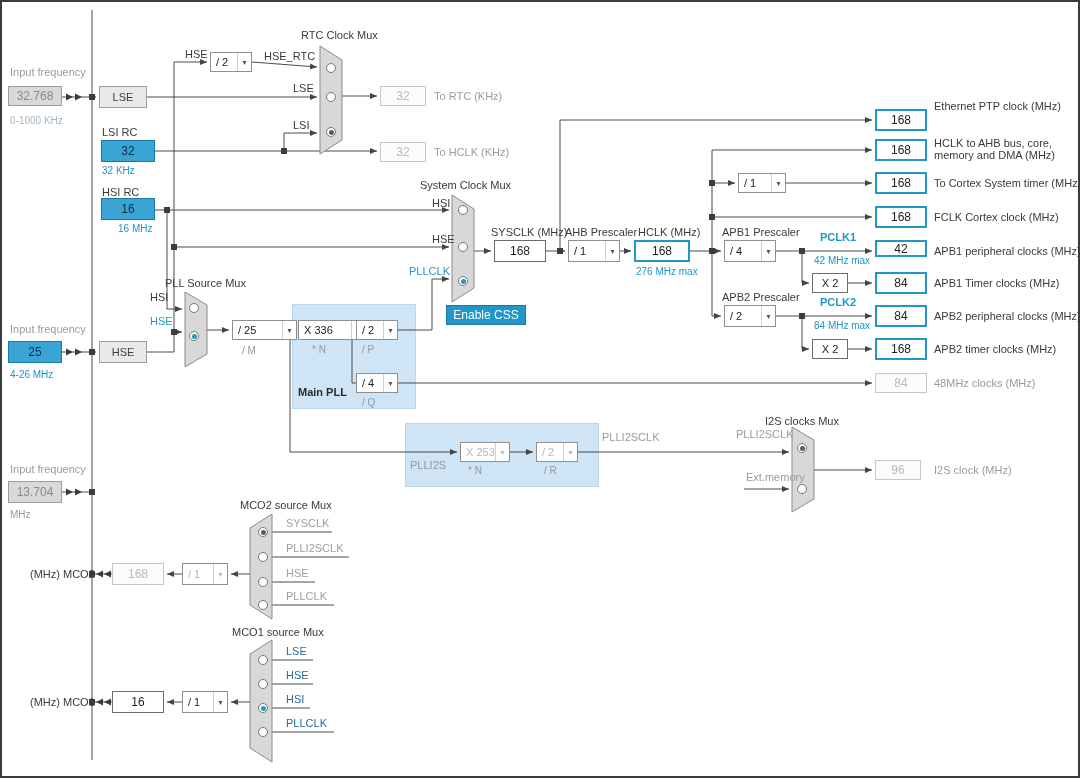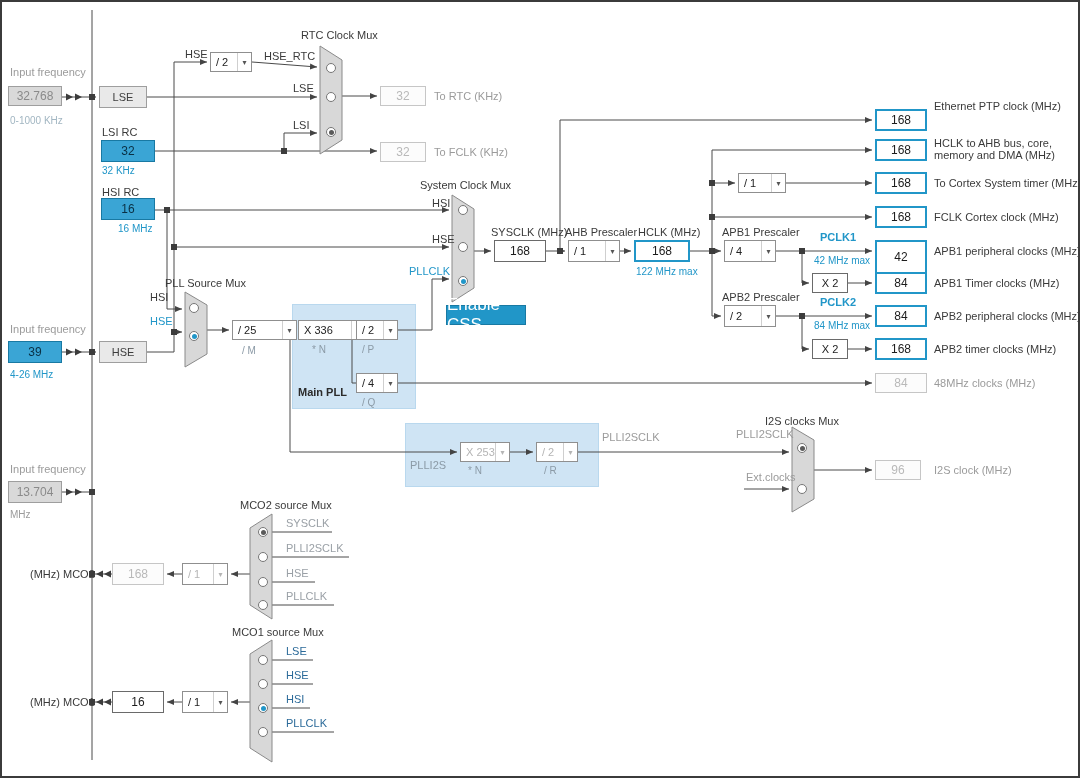--- a/index.html
+++ b/index.html
@@ -25,21 +25,21 @@
   .dd .t{flex:1;display:flex;align-items:center;padding-left:5px;font-size:11px;color:#222;}
   .dd .a{width:13px;display:flex;align-items:center;justify-content:center;
          border-left:1px solid #cfcfcf;font-size:8px;color:#555;}
   .dd.gray .t,.dd.gray .a{color:#b5b5b5;}
   .radio{position:absolute;width:10px;height:10px;border-radius:50%;background:#fff;
          border:1px solid #767676;box-sizing:border-box;z-index:4;cursor:pointer;}
   .radio.sel::after{content:"";position:absolute;left:1.5px;top:1.5px;width:5px;height:5px;
          border-radius:50%;background:#2196c8;}
   .radio.seld::after{content:"";position:absolute;left:1.5px;top:1.5px;width:5px;height:5px;
          border-radius:50%;background:#5a5a5a;}
-  .btn{position:absolute;background:#2196c8;color:#fff;font-size:17px;display:flex;
+  .btn{position:absolute;background:#2196c8;color:#fff;font-size:12px;display:flex;
        align-items:center;justify-content:center;border:1px solid #1879a3;z-index:3;cursor:pointer;}
   .wrap2{max-width:136px;white-space:normal;line-height:12px;}
 </style>
 </head>
 <body>
 
 <div id="stage">
 
   <div class="region" style="left:290px;top:302px;width:124px;height:105px"></div>
   <div class="region" style="left:403px;top:421px;width:194px;height:64px"></div>
@@ -155,21 +155,21 @@
 
   <div class="lbl" style="left:100px;top:124px">LSI RC</div>
   <div class="vbox v-src" style="left:99px;top:138px;width:54px;height:22px">32</div>
   <div class="lbl bl t10" style="left:100px;top:162px">32 KHz</div>
 
   <div class="lbl" style="left:100px;top:184px">HSI RC</div>
   <div class="vbox v-src" style="left:99px;top:196px;width:54px;height:22px">16</div>
   <div class="lbl bl t10" style="left:116px;top:220px">16 MHz</div>
 
   <div class="lbl gy" style="left:8px;top:321px">Input frequency</div>
-  <div class="vbox v-src" style="left:6px;top:339px;width:54px;height:22px">39</div>
+  <div class="vbox v-src" style="left:6px;top:339px;width:54px;height:22px">25</div>
   <div class="lbl bl t10" style="left:8px;top:366px">4-26 MHz</div>
   <div class="vbox v-tag" style="left:97px;top:339px;width:48px;height:22px">HSE</div>
 
   <div class="lbl gy" style="left:8px;top:461px">Input frequency</div>
   <div class="vbox v-dgray" style="left:6px;top:479px;width:54px;height:22px">13.704</div>
   <div class="lbl gy t10" style="left:8px;top:506px">MHz</div>
 
   <div class="lbl" style="left:299px;top:27px">RTC Clock Mux</div>
   <div class="lbl" style="left:183px;top:46px">HSE</div>
   <div class="dd" style="left:208px;top:50px;width:42px;height:20px">
@@ -178,21 +178,21 @@
   </div>
   <div class="lbl" style="left:262px;top:48px">HSE_RTC</div>
   <div class="lbl" style="left:291px;top:80px">LSE</div>
   <div class="lbl" style="left:291px;top:117px">LSI</div>
   <span class="radio" style="left:324px;top:61px"></span>
   <span class="radio" style="left:324px;top:90px"></span>
   <span class="radio seld" style="left:324px;top:125px"></span>
   <div class="vbox v-gray" style="left:378px;top:84px;width:46px;height:20px">32</div>
   <div class="lbl gy" style="left:432px;top:88px">To RTC (KHz)</div>
   <div class="vbox v-gray" style="left:378px;top:140px;width:46px;height:20px">32</div>
-  <div class="lbl gy" style="left:432px;top:144px">To FCLK (KHz)</div>
+  <div class="lbl gy" style="left:432px;top:144px">To HCLK (KHz)</div>
 
   <div class="lbl" style="left:163px;top:275px">PLL Source Mux</div>
   <div class="lbl" style="left:148px;top:289px">HSI</div>
   <div class="lbl bl" style="left:148px;top:313px">HSE</div>
   <span class="radio" style="left:187px;top:301px"></span>
   <span class="radio sel" style="left:187px;top:329px"></span>
   <div class="dd" style="left:230px;top:318px;width:65px;height:20px">
     <span class="t">/ 25</span>
       <span class="a">▾</span>
   </div>
@@ -226,21 +226,21 @@
 
   <div class="lbl" style="left:489px;top:224px">SYSCLK (MHz)</div>
   <div class="vbox v-plain" style="left:492px;top:238px;width:52px;height:22px">168</div>
   <div class="lbl" style="left:563px;top:224px">AHB Prescaler</div>
   <div class="dd" style="left:566px;top:238px;width:52px;height:22px">
     <span class="t">/ 1</span>
       <span class="a">▾</span>
   </div>
   <div class="lbl" style="left:636px;top:224px">HCLK (MHz)</div>
   <div class="vbox v-accent" style="left:632px;top:238px;width:56px;height:22px">168</div>
-  <div class="lbl bl t10" style="left:634px;top:263px">122 MHz max</div>
+  <div class="lbl bl t10" style="left:634px;top:263px">276 MHz max</div>
 
   <div class="lbl" style="left:720px;top:224px">APB1 Prescaler</div>
   <div class="dd" style="left:722px;top:238px;width:52px;height:22px">
     <span class="t">/ 4</span>
       <span class="a">▾</span>
   </div>
   <div class="lbl bb" style="left:818px;top:229px">PCLK1</div>
   <div class="lbl bl t10" style="left:812px;top:252px">42 MHz max</div>
   <div class="vbox v-plain" style="left:810px;top:271px;width:36px;height:20px;font-size:11px">X 2</div>
   <div class="lbl" style="left:720px;top:289px">APB2 Prescaler</div>
@@ -257,21 +257,21 @@
   <div class="vbox v-accent" style="left:873px;top:137px;width:52px;height:22px">168</div>
   <div class="lbl wrap2" style="left:932px;top:135px">HCLK to AHB bus, core, memory and DMA (MHz)</div>
   <div class="dd" style="left:736px;top:171px;width:48px;height:20px">
     <span class="t">/ 1</span>
       <span class="a">▾</span>
   </div>
   <div class="vbox v-accent" style="left:873px;top:170px;width:52px;height:22px">168</div>
   <div class="lbl" style="left:932px;top:175px">To Cortex System timer (MHz)</div>
   <div class="vbox v-accent" style="left:873px;top:204px;width:52px;height:22px">168</div>
   <div class="lbl" style="left:932px;top:209px">FCLK Cortex clock (MHz)</div>
-  <div class="vbox v-accent" style="left:873px;top:238px;width:52px;height:34px">42</div>
+  <div class="vbox v-accent" style="left:873px;top:238px;width:52px;height:17px">42</div>
   <div class="lbl" style="left:932px;top:243px">APB1 peripheral clocks (MHz)</div>
   <div class="vbox v-accent" style="left:873px;top:270px;width:52px;height:22px">84</div>
   <div class="lbl" style="left:932px;top:275px">APB1 Timer clocks (MHz)</div>
   <div class="vbox v-accent" style="left:873px;top:303px;width:52px;height:22px">84</div>
   <div class="lbl" style="left:932px;top:308px">APB2 peripheral clocks (MHz)</div>
   <div class="vbox v-accent" style="left:873px;top:336px;width:52px;height:22px">168</div>
   <div class="lbl" style="left:932px;top:341px">APB2 timer clocks (MHz)</div>
   <div class="vbox v-gray" style="left:873px;top:371px;width:52px;height:20px">84</div>
   <div class="lbl gy" style="left:932px;top:375px">48MHz clocks (MHz)</div>
 
@@ -283,21 +283,21 @@
   <div class="dd gray" style="left:534px;top:440px;width:42px;height:20px">
     <span class="t">/ 2</span>
       <span class="a">▾</span>
   </div>
   <div class="lbl sm" style="left:542px;top:462px">/ R</div>
   <div class="lbl sm" style="left:408px;top:457px;font-size:11px">PLLI2S</div>
   <div class="lbl gy" style="left:600px;top:429px">PLLI2SCLK</div>
 
   <div class="lbl" style="left:763px;top:413px">I2S clocks Mux</div>
   <div class="lbl gy" style="left:734px;top:426px">PLLI2SCLK</div>
-  <div class="lbl gy" style="left:744px;top:469px">Ext.clocks</div>
+  <div class="lbl gy" style="left:744px;top:469px">Ext.memory</div>
   <span class="radio seld" style="left:795px;top:441px"></span>
   <span class="radio" style="left:795px;top:482px"></span>
   <div class="vbox v-gray" style="left:873px;top:458px;width:46px;height:20px">96</div>
   <div class="lbl gy" style="left:932px;top:462px">I2S clock (MHz)</div>
 
   <div class="lbl" style="left:238px;top:497px">MCO2 source Mux</div>
   <div class="lbl opt2" style="left:284px;top:515px">SYSCLK</div>
   <div class="lbl opt2" style="left:284px;top:540px">PLLI2SCLK</div>
   <div class="lbl opt2" style="left:284px;top:565px">HSE</div>
   <div class="lbl opt2" style="left:284px;top:588px">PLLCLK</div>

